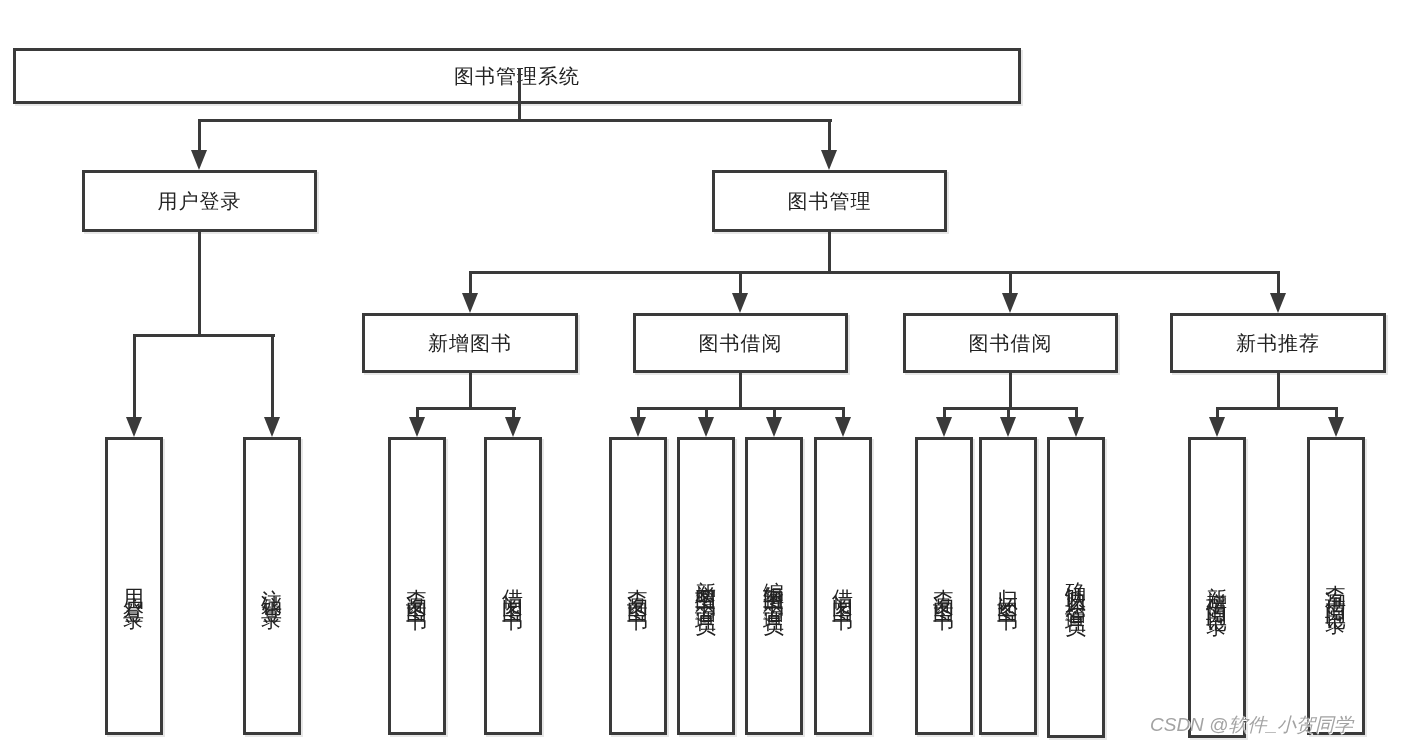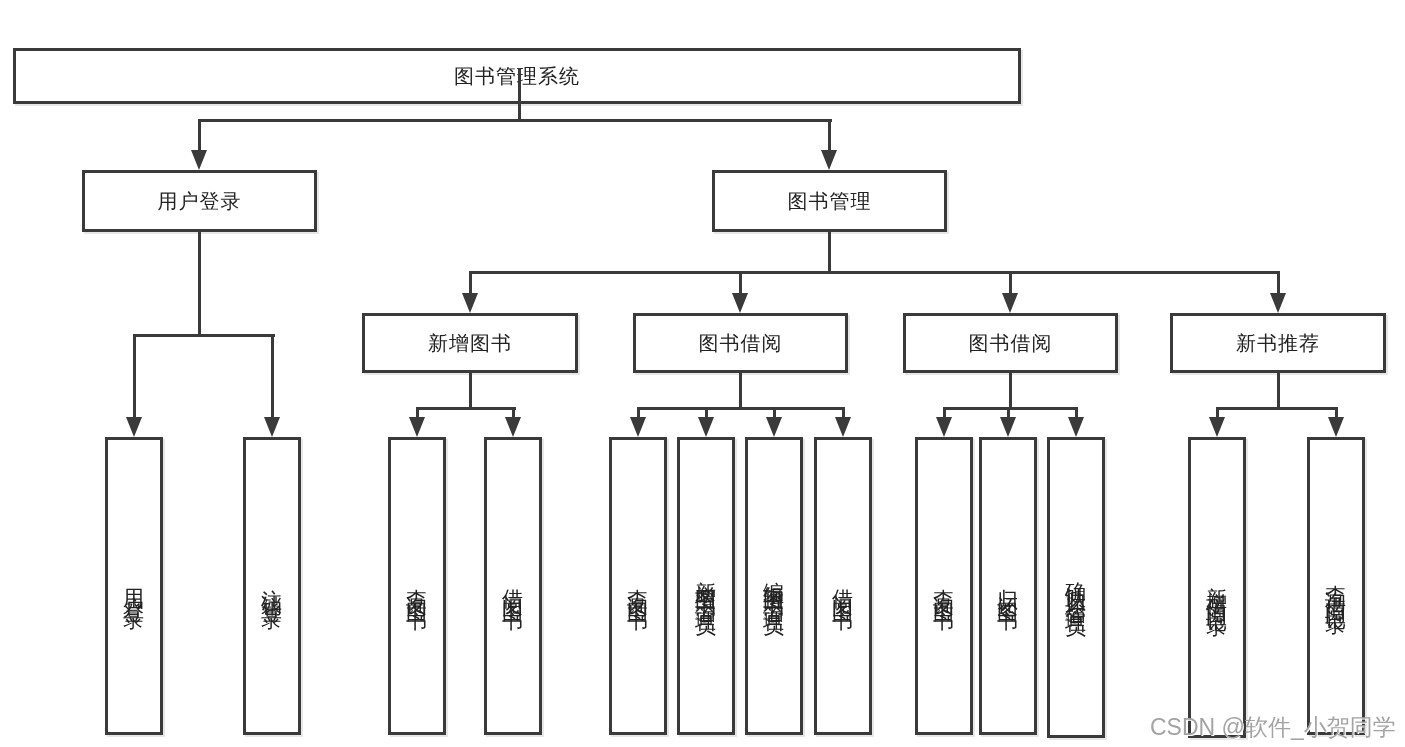--- a/index.html
+++ b/index.html
@@ -30,22 +30,23 @@
   .h-line{height:3px;}
   .v-line{width:3px;}
   .arrow{
     position:absolute;width:0;height:0;
     border-left:8px solid transparent;
     border-right:8px solid transparent;
     border-top:20px solid #3a3a3a;
   }
   .watermark{
     position:absolute;left:1150px;top:712px;width:252px;
-    font-size:23px;color:#a3a3a3;white-space:nowrap;
+    font-size:19px;color:#a3a3a3;white-space:nowrap;
     text-shadow:1px 1px 0 #ffffff;
+    font-style:italic;
   }
 </style>
 </head>
 <body>
 
 <div class="box" style="left:13px;top:12px;width:1008px;height:56px;margin-top:36px;">
   <span class="hlabel">图书管理系统</span>
 </div>
 
 <div class="v-line" style="left:518px;top:68px;height:53px;"></div>

